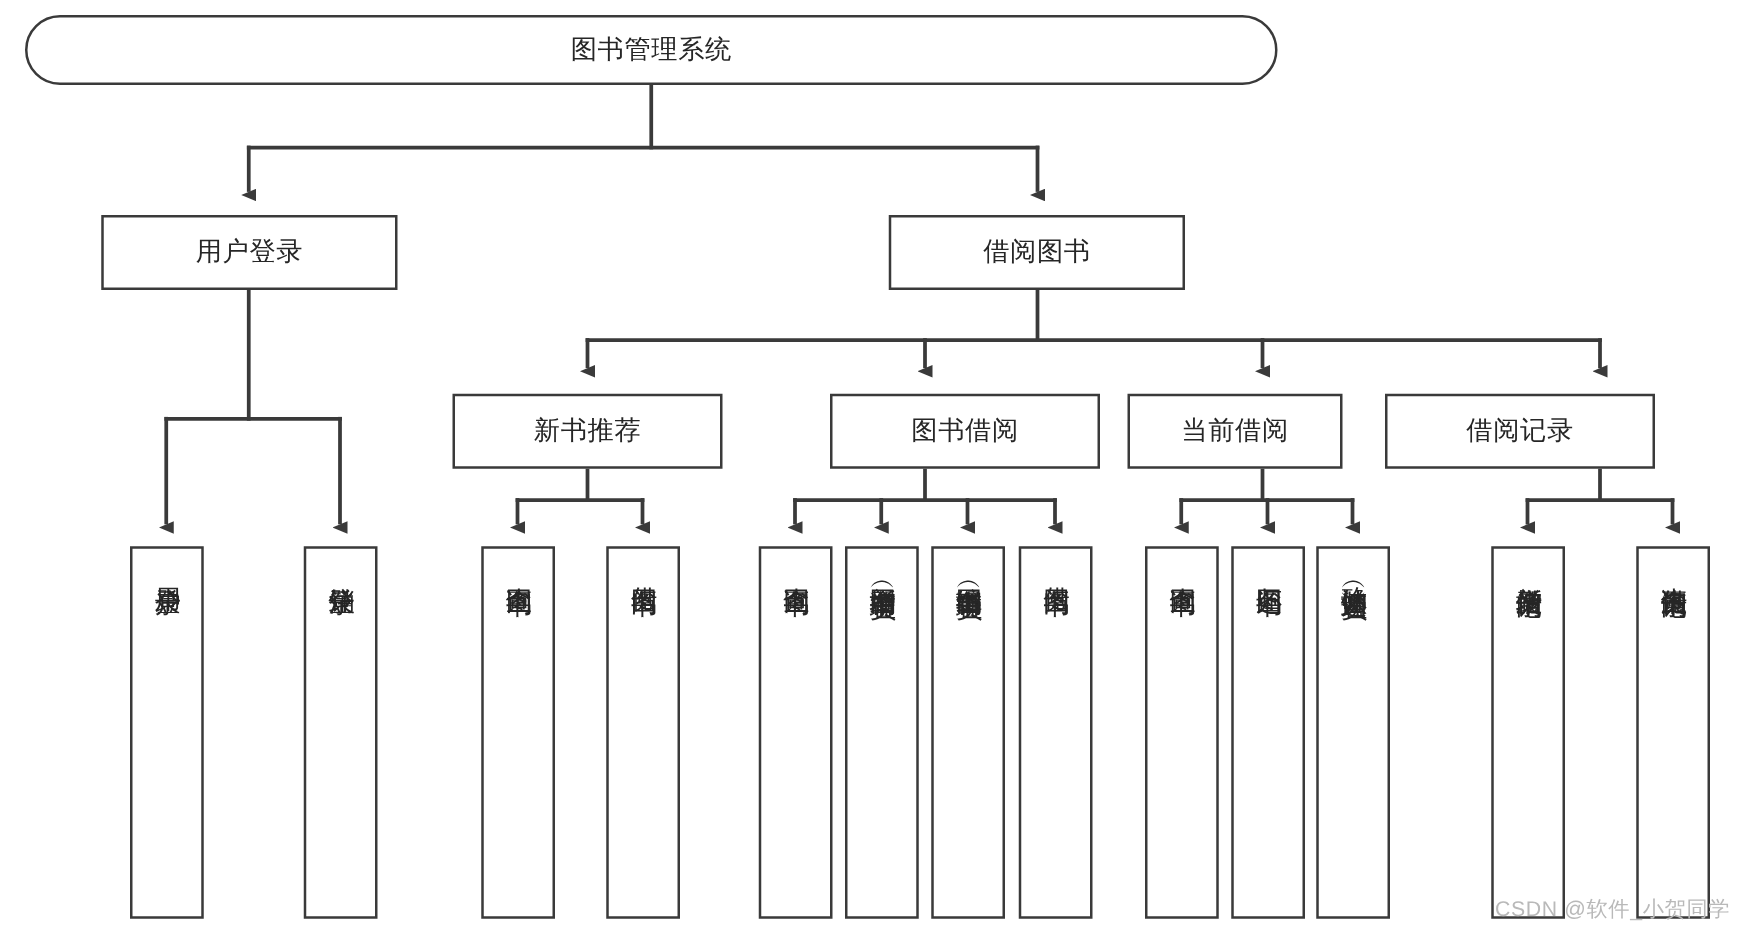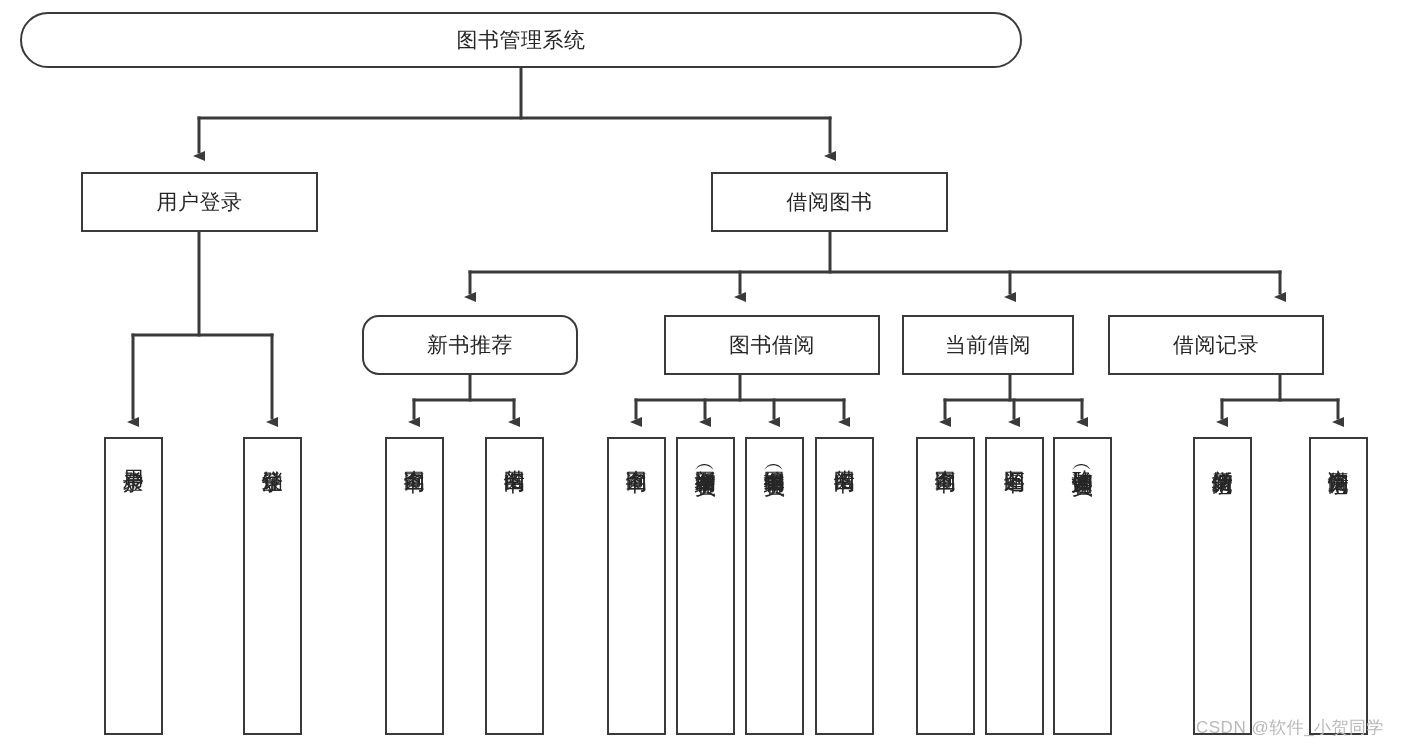--- a/index.html
+++ b/index.html
@@ -130,21 +130,21 @@
     <span class="label">图书管理系统</span>
   </div>
 
   <div class="node node-l1" style="left:81px; top:172px; width:237px; height:60px;">
     <span class="label">用户登录</span>
   </div>
   <div class="node node-l1" style="left:711px; top:172px; width:237px; height:60px;">
     <span class="label">借阅图书</span>
   </div>
 
-  <div class="node node-l2" style="left:362px; top:315px; width:216px; height:60px;border-radius:17px;">
+  <div class="node node-l2" style="left:362px; top:315px; width:216px; height:60px;">
     <span class="label">新书推荐</span>
   </div>
   <div class="node node-l2" style="left:664px; top:315px; width:216px; height:60px;">
     <span class="label">图书借阅</span>
   </div>
   <div class="node node-l2" style="left:902px; top:315px; width:172px; height:60px;">
     <span class="label">当前借阅</span>
   </div>
   <div class="node node-l2" style="left:1108px; top:315px; width:216px; height:60px;">
     <span class="label">借阅记录</span>

